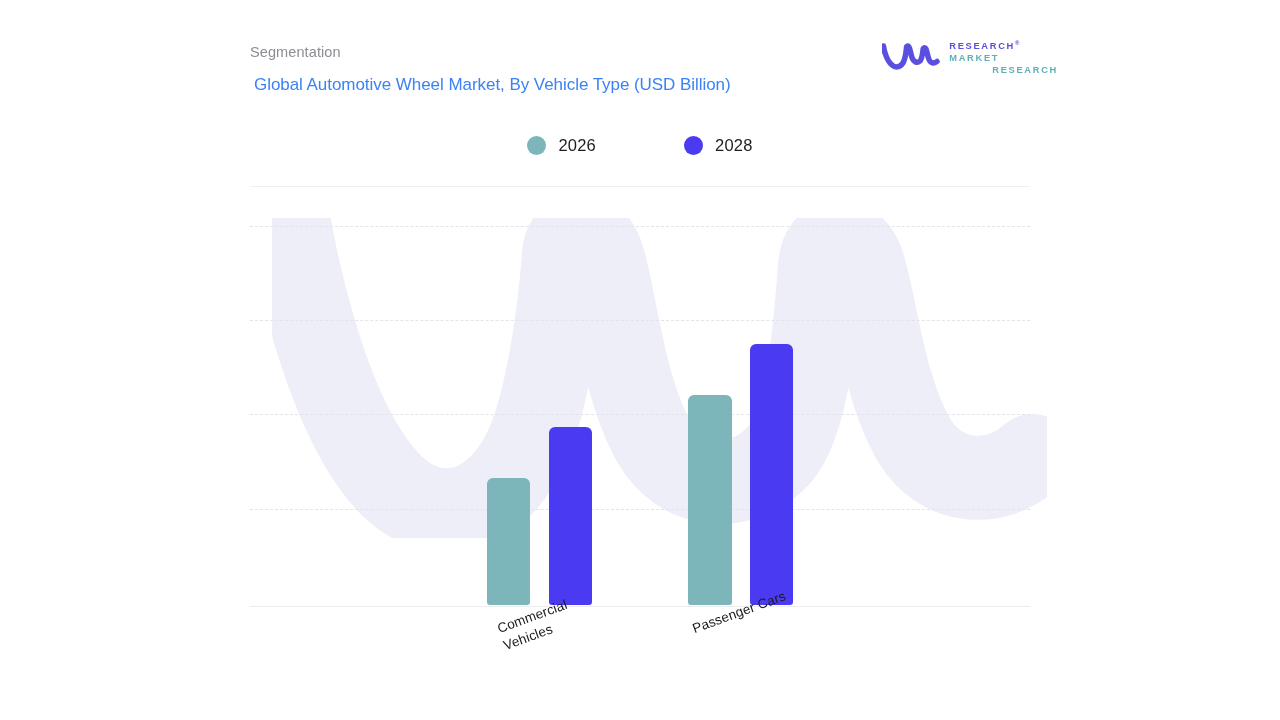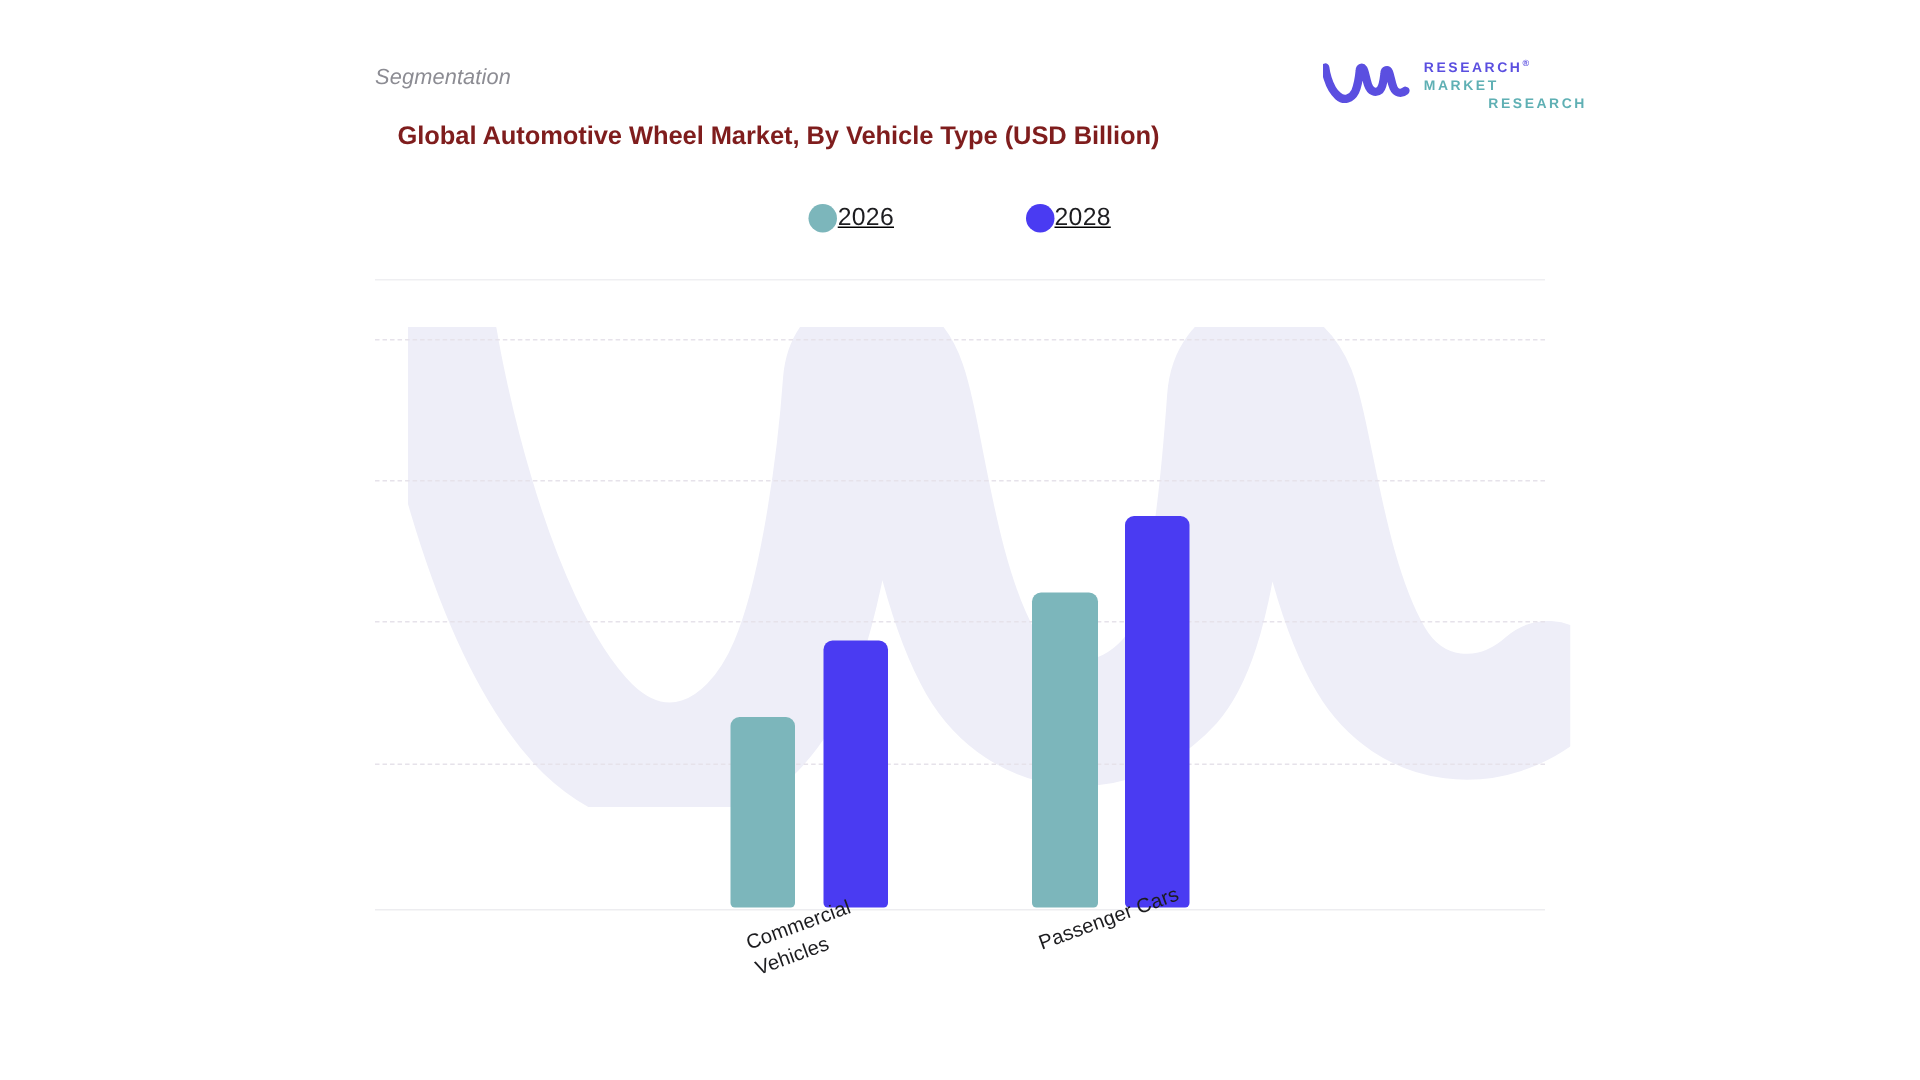--- a/index.html
+++ b/index.html
@@ -29,29 +29,28 @@
     top: 44px;
     width: 600px;
   }
   .seg-label {
     font-size: 14.5px;
     color: #8c8c93;
     letter-spacing: .1px;
     line-height: 1.2;
     margin: 0 0 9px 0;
     font-weight: 400;
-    font-style: italic;
   }
   .chart-title {
     font-size: 17px;
-    font-weight: 700;
-    color: #7f1d1d;
+    font-weight: 400;
+    color: #3b82f6;
     line-height: 1.72;
     letter-spacing: -.05px;
-    margin: 15px;
+    margin: 4px;
     max-width: 566px;
   }
 
   
   .logo {
     position: absolute;
     right: 222px;
     top: 40px;
     display: flex;
     align-items: center;
@@ -86,21 +85,21 @@
     top: 136px;
     width: 780px;
     display: flex;
     justify-content: center;
     align-items: center;
     gap: 88px;
   }
   .legend-item {
     display: flex;
     align-items: flex-end;
-    text-decoration: underline;
+    gap: 12px;
   }
   .legend-dot {
     width: 19px;
     height: 19px;
     border-radius: 50%;
     flex: none;
   }
   .legend-text {
     font-size: 16.5px;
     color: #1d1d20;

